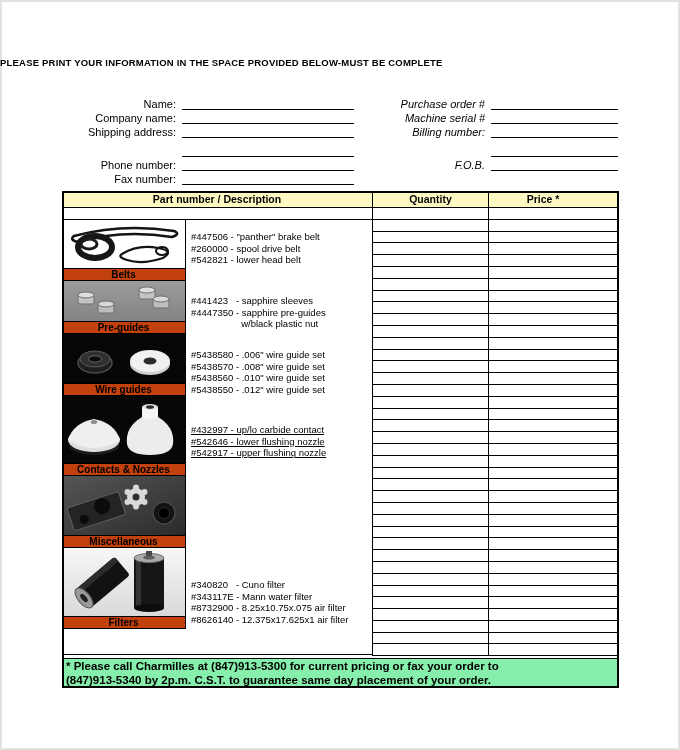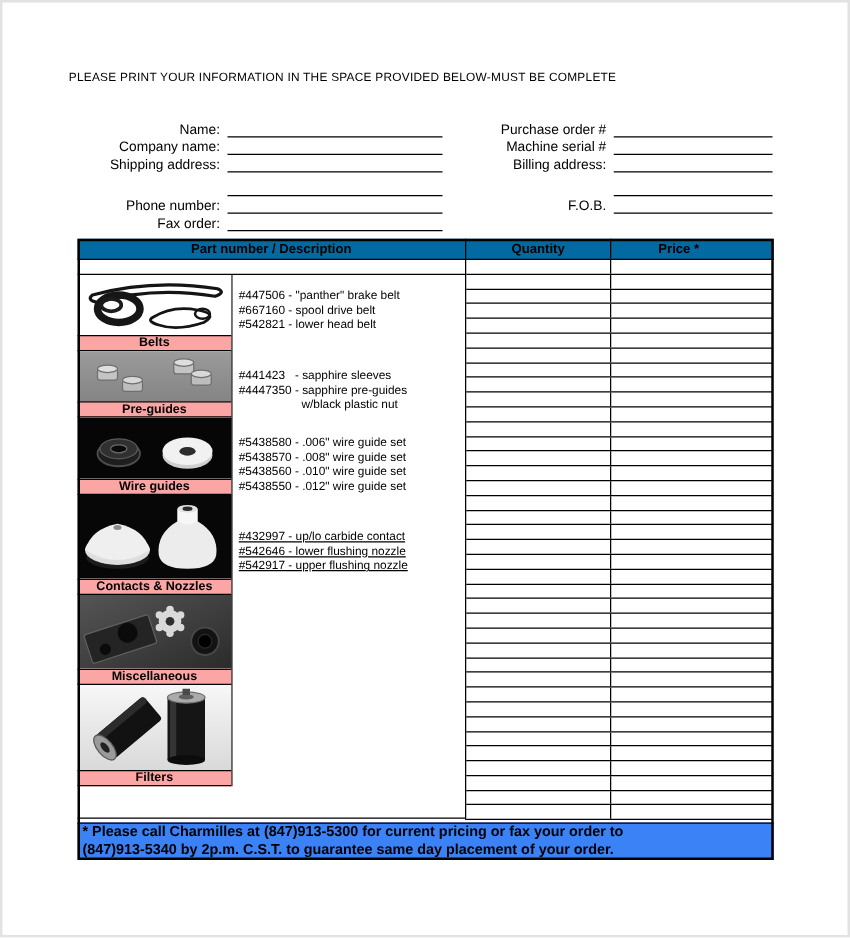--- a/index.html
+++ b/index.html
@@ -4,69 +4,69 @@
 <style>
   * { margin:0; padding:0; box-sizing:border-box; }
   html,body { background:#ffffff; }
   body { font-family:"Liberation Sans","DejaVu Sans",sans-serif; color:#000; }
   .page {
     position:relative; width:680px; height:750px; background:#fff; overflow:hidden;
     box-shadow: inset 0 0 0 2px #e2e2e2;
   }
   
   .title {
-    position:absolute; top:57px; left:0; width:548px; text-align:center;
-    font-size:9.5px; font-weight:normal; letter-spacing:.2px;
+    position:absolute; top:57px; left:0; width:548px; 
+    font-size:9.5px; font-weight:bold; letter-spacing:.2px;
   }
   
   .form-col { position:absolute; top:84px;margin-top:12px; }
   .form-col.left  { left:64px;  width:290px; }
   .form-col.right { left:364px; width:254px; }
   .form-row { display:flex; align-items:flex-end; height:14px; }
   .form-row.gap { margin-top:5px; }
   .flabel { font-size:11px; white-space:nowrap; text-align:right; padding-right:3px; }
   .form-col.left  .flabel { width:115px; }
-  .form-col.right .flabel { width:124px; }
+  .form-col.right .flabel { width:124px;font-style:italic; }
   .fline { flex:1; margin-left:3px; border-bottom:1.2px solid #000; height:13px; }
   
   .tbl-outline { position:absolute; left:62px; top:191px; width:557px; height:497px;
     border:2px solid #000; pointer-events:none; z-index:5; }
   .tbl-header { position:absolute; left:62px; top:191px; width:557px; height:17px;
-    display:flex; border-bottom:1.2px solid #000; background:#0369a1; }
+    display:flex; border-bottom:1.2px solid #000; background:#fef9c3; }
   .tbl-header .hcell { font-size:10.5px; font-weight:bold; text-align:center; padding-top:2px; }
   .hcell.h-part  { width:310px; }
   .hcell.h-qty   { width:116px; border-left:1.2px solid #000; }
   .hcell.h-price { width:109px; border-left:1.2px solid #000;text-align:center; }
   
   .left-region { position:absolute; left:62px; top:208px; width:310px; height:447px;
     border-bottom:1.2px solid #000; }
   .empty-row { height:12px; border-bottom:1.2px solid #000; }
   .left-body { display:flex; }
   .img-col  { width:124px; border-right:1.2px solid #000; }
   .desc-col { position:relative; flex:1; }
   .img-sec  { width:100%; overflow:hidden; }
   .img-sec svg { display:block; }
   .i-belts{height:48px} .i-pre{height:40px} .i-wire{height:49px}
   .i-contacts{height:67px} .i-misc{height:59px} .i-filters{height:68px}
   .sec-label { height:13px; border-top:1.2px solid #000; border-bottom:1.2px solid #000;
     display:flex; align-items:center; justify-content:center;
-    font-size:10px; font-weight:bold; background:#fca5a5; white-space:nowrap; }
+    font-size:10px; font-weight:bold; background:#c2410c; white-space:nowrap; }
   .desc-block { position:absolute; left:5px; font-size:9.5px; line-height:11.7px;
     white-space:pre; }
   
   .right-grid { position:absolute; left:372px; top:208px; width:246px;
     border-left:1.2px solid #000; }
   .grid-row { display:flex; height:11.8px; border-bottom:1px solid #000; }
   .grid-row .cell { height:100%; }
   .cell.qty   { width:115px; }
   .cell.price { flex:1; border-left:1.2px solid #000; }
   
   .footer-note { position:absolute; left:62px; top:658px; width:557px; height:30px;
     border-top:1.2px solid #000; padding:1px 4px 0 4px;
-    font-size:11.5px; font-weight:bold; line-height:13.5px; background:#3b82f6; }
+    font-size:11.5px; font-weight:bold; line-height:13.5px; background:#86efac; }
 </style>
 </head>
 <body>
 
 <div class="page">
 
   <div class="title">PLEASE PRINT YOUR INFORMATION IN THE SPACE PROVIDED BELOW-MUST BE COMPLETE</div>
 
   <div class="form-col left">
     <div class="form-row">
@@ -83,36 +83,36 @@
     </div>
     <div class="form-row gap">
       <span class="flabel"></span>
       <span class="fline"></span>
     </div>
     <div class="form-row">
       <span class="flabel">Phone number:</span>
       <span class="fline"></span>
     </div>
     <div class="form-row">
-      <span class="flabel">Fax order:</span>
+      <span class="flabel">Fax number:</span>
       <span class="fline"></span>
     </div>
   </div>
 
   <div class="form-col right">
     <div class="form-row">
       <span class="flabel">Purchase order #</span>
       <span class="fline"></span>
     </div>
     <div class="form-row">
       <span class="flabel">Machine serial #</span>
       <span class="fline"></span>
     </div>
     <div class="form-row">
-      <span class="flabel">Billing address:</span>
+      <span class="flabel">Billing number:</span>
       <span class="fline"></span>
     </div>
     <div class="form-row gap">
       <span class="flabel"></span>
       <span class="fline"></span>
     </div>
     <div class="form-row">
       <span class="flabel">F.O.B.</span>
       <span class="fline"></span>
     </div>
@@ -250,24 +250,25 @@
             <ellipse cx="87" cy="60" rx="15" ry="4" fill="#0c0c0c"></ellipse>
             <ellipse cx="87" cy="10" rx="15" ry="4.5" fill="#ababab" stroke="#6d6d6d" stroke-width="1"></ellipse>
             <ellipse cx="87" cy="9.5" rx="6" ry="2" fill="#5f5f5f"></ellipse>
             <rect x="84" y="3" width="6" height="5" fill="#4a4a4a"></rect>
           </svg>
         </div>
         <div class="sec-label">Filters</div>
 
       </div>
       <div class="desc-col" id="desc-col">
-          <div class="desc-block" style="top: 11px;"><div class="part-line">#447506 - "panther" brake belt</div><div class="part-line">#667160 - spool drive belt</div><div class="part-line">#542821 - lower head belt</div></div>
+          <div class="desc-block" style="top: 11px;"><div class="part-line">#447506 - "panther" brake belt</div><div class="part-line">#260000 - spool drive belt</div><div class="part-line">#542821 - lower head belt</div></div>
           <div class="desc-block" style="top: 75px;"><div class="part-line">#441423   - sapphire sleeves</div><div class="part-line">#4447350 - sapphire pre-guides</div><div class="part-line">                   w/black plastic nut</div></div>
           <div class="desc-block" style="top: 129px;"><div class="part-line">#5438580 - .006" wire guide set</div><div class="part-line">#5438570 - .008" wire guide set</div><div class="part-line">#5438560 - .010" wire guide set</div><div class="part-line">#5438550 - .012" wire guide set</div></div>
           <div class="desc-block" style="top: 204px; text-decoration: underline;"><div class="part-line">#432997 - up/lo carbide contact</div><div class="part-line">#542646 - lower flushing nozzle</div><div class="part-line">#542917 - upper flushing nozzle</div></div>
+          <div class="desc-block" style="top: 359px;"><div class="part-line">#340820   - Cuno filter</div><div class="part-line">#343117E - Mann water filter</div><div class="part-line">#8732900 - 8.25x10.75x.075 air filter</div><div class="part-line">#8626140 - 12.375x17.625x1 air filter</div></div>
         </div>
     </div>
   </div>
 
   <div class="right-grid" id="right-grid">
       <div class="grid-row">
         <div class="cell qty"></div>
         <div class="cell price"></div>
       </div>
       <div class="grid-row">

